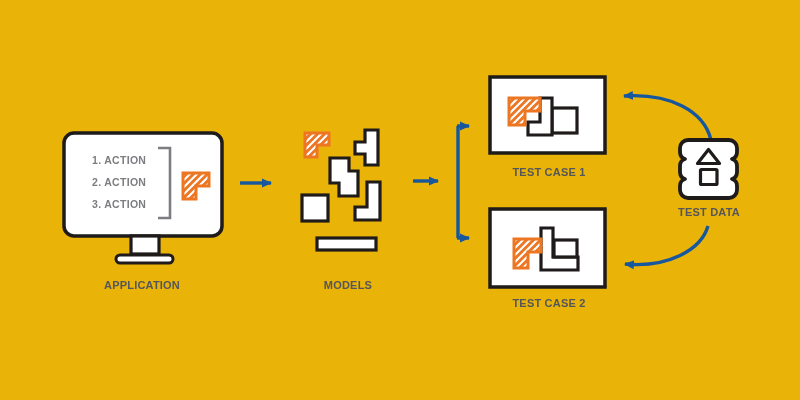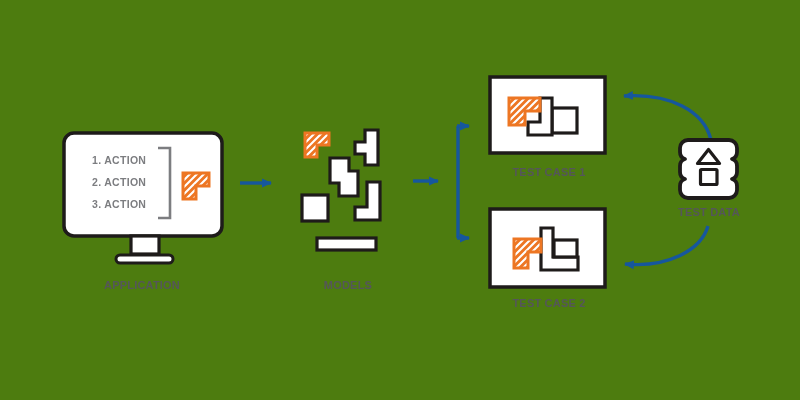--- a/index.html
+++ b/index.html
@@ -5,21 +5,21 @@
   html, body {
     margin: 0;
     padding: 0;
     background: #ffffff;
     font-family: "Liberation Sans", sans-serif;
   }
   .canvas {
     position: relative;
     width: 800px;
     height: 400px;
-    background: #4d7c0f;
+    background: #eab308;
     overflow: hidden;
   }
   svg text {
     font-family: "Liberation Sans", "DejaVu Sans", sans-serif;
     font-weight: 700;
   }
   .diagram-label {
     font-size: 11px;
     fill: #55565A;
     letter-spacing: 0.2px;

